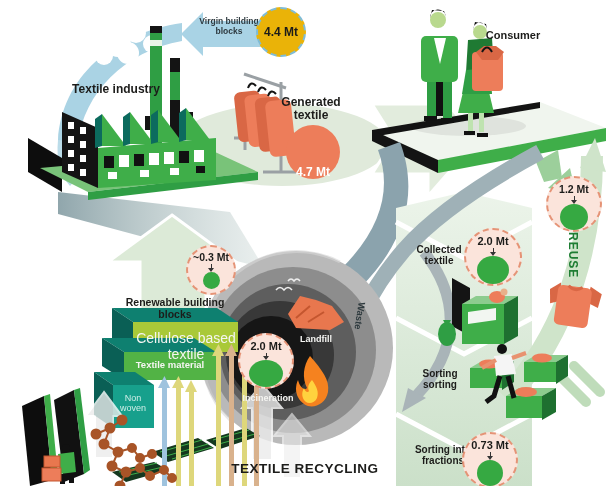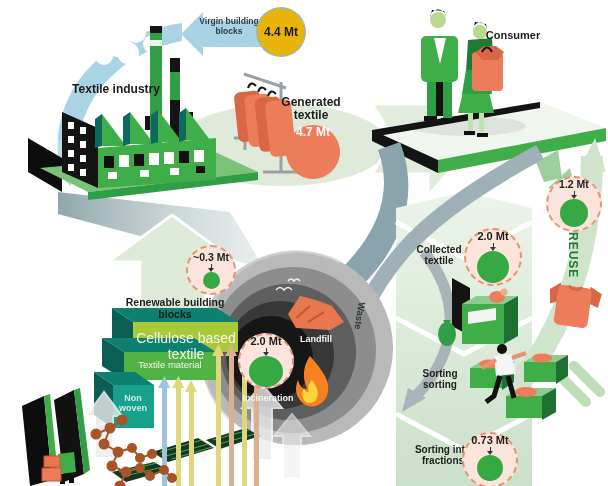--- a/index.html
+++ b/index.html
@@ -5,22 +5,22 @@
   html,body{margin:0;padding:0;background:#fff;}
   #stage{position:relative;width:608px;height:486px;overflow:hidden;background:#fff;
          font-family:"Liberation Sans",sans-serif;}
   #stage svg.art{position:absolute;left:0;top:0;}
   .lbl{position:absolute;font-weight:bold;color:#1c1c1a;text-align:center;line-height:1.12;z-index:3;}
   .lbl.w{color:#f5f5f2;}
   .metric{position:absolute;border-radius:50%;z-index:3;display:flex;flex-direction:column;
           align-items:center;box-sizing:border-box;}
   .metric.pink{background:#fbe4db;border:2px dashed #e59376;}
   .metric.blue{background:#eab308;border:2px dashed #7fbcd6;}
-  .metric.solid-orange{background:#ed7d5a;border:none;justify-content:flex-start;}
-  .metric .val{font-weight:bold;color:#1c1c1a;white-space:nowrap;}
+  .metric.solid-orange{background:#ed7d5a;border:none;justify-content:flex-end;}
+  .metric .val{font-weight:bold;color:#1c1c1a;margin-top:5px;white-space:nowrap;}
   .metric.solid-orange .val{color:#fff;margin-top:0;}
   .metric.blue .val{margin-top:0;}
   .metric.blue{justify-content:center;}
   .dstem{width:1px;height:4px;background:#333;margin-top:1px;}
   .dhead{width:0;height:0;border-left:3px solid transparent;border-right:3px solid transparent;
          border-top:4px solid #333;}
   .ball{background:#36a942;border-radius:50%;margin-top:1px;}
   .vert{writing-mode:vertical-rl;position:absolute;font-weight:bold;z-index:3;}
 </style>
 </head>
@@ -403,30 +403,31 @@
   <span class="val" style="font-size:10.5px;margin-top:4px;">~0.3 Mt</span>
   <span class="dstem"></span>
       <span class="dhead"></span>
   <span class="ball" style="width:17px;height:17px;margin-top:0;"></span>
 </div>
 
 <div class="lbl" style="left:123px;top:297px;width:104px;font-size:10.5px;">Renewable building blocks</div>
 
 <div class="lbl w" style="left:136px;top:331px;width:100px;font-size:14px;font-weight:normal;">Cellulose based textile</div>
 
-<div class="lbl w" style="left:126px;top:360px;width:88px;font-size:9.5px;font-weight:normal;">Textile material</div>
-
-<div class="lbl" style="left:112px;top:393px;width:42px;font-size:9px;font-weight:bold;color:#cfeee8;">Non woven</div>
+<div class="lbl w" style="left:126px;top:360px;width:88px;font-size:9.5px;font-weight:bold;">Textile material</div>
+
+<div class="lbl" style="left:112px;top:393px;width:42px;font-size:9px;font-weight:normal;color:#cfeee8;">Non woven</div>
 
 <div class="metric pink" style="left:238px;top:333px;width:56px;height:56px;">
   <span class="val" style="font-size:11px;">2.0 Mt</span>
   <span class="dstem"></span>
       <span class="dhead"></span>
   <span class="ball" style="width:34px;height:34px;margin-top:0;"></span>
 </div>
 
 <div class="lbl w" style="left:290px;top:334px;width:52px;font-size:9px;">Landfill</div>
 
 <div class="lbl w" style="left:232px;top:393px;width:72px;font-size:9px;">Incineration</div>
 
 <div class="vert" style="left:353px;top:302px;height:48px;font-size:9.5px;color:#2e3a3e;transform:rotate(9deg);">Waste</div>
 
+<div class="lbl" style="left:224px;top:461px;width:162px;font-size:13.5px;letter-spacing:0.5px;">TEXTILE RECYCLING</div>
 </div>
 
 </body></html>

